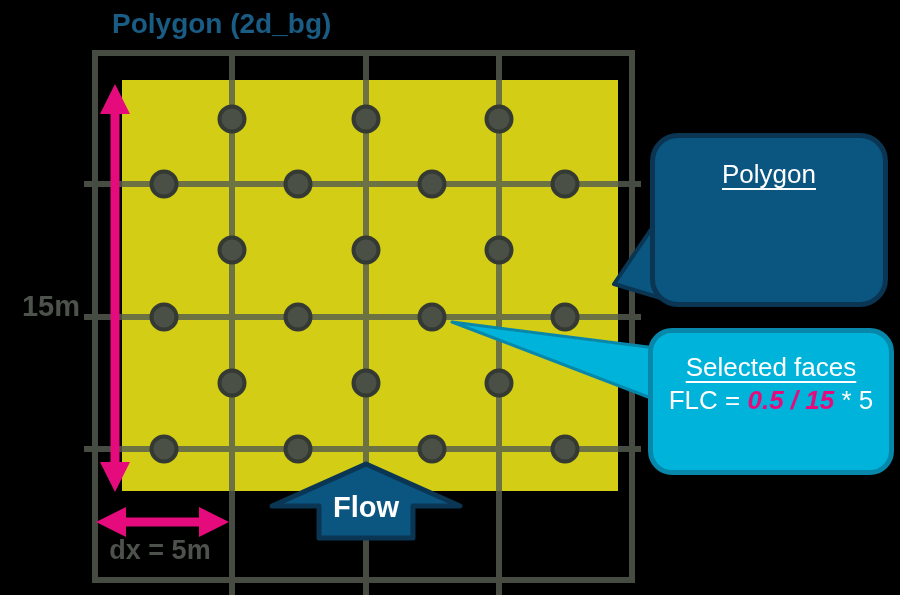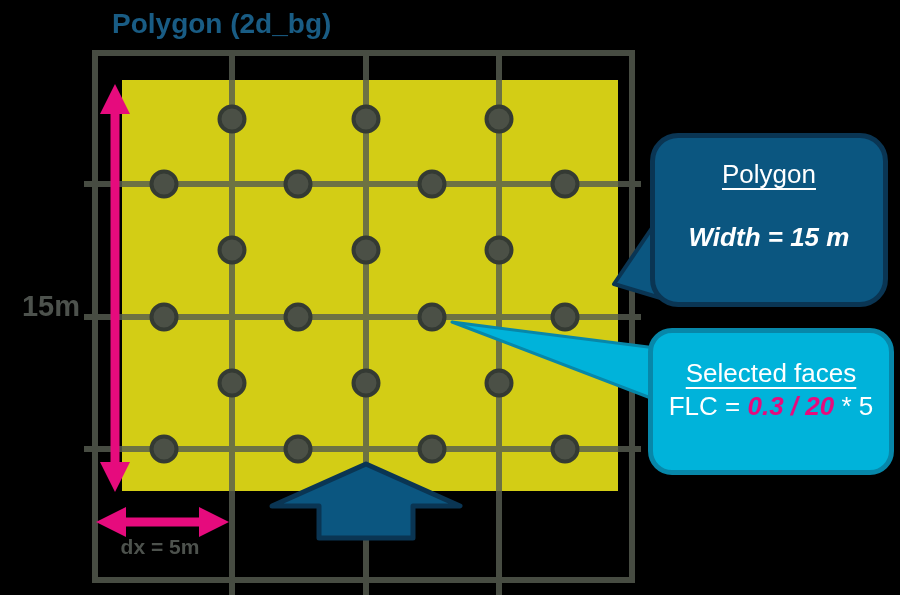--- a/index.html
+++ b/index.html
@@ -9,28 +9,28 @@
 
   .grid-line{stroke:var(--grid_line);stroke-width:6;}
   .grid-line-olive{stroke:var(--grid_line_on_polygon);stroke-width:6;}
   .dot{fill:var(--dot_fill);stroke:var(--dot_ring);stroke-width:4;}
   .pink{fill:var(--pink);}
   .pink-line{stroke:var(--pink);stroke-width:9;}
 
   .txt{position:absolute;white-space:nowrap;}
   .page-title{left:112px;top:8px;font-size:28px;font-weight:bold;color:var(--title_blue);}
   .lbl-15m{left:8px;top:290px;width:86px;text-align:center;font-size:29px;font-weight:bold;color:var(--label_gray);}
-  .lbl-dx{left:94px;top:535px;width:132px;text-align:center;font-size:21px;font-weight:bold;color:var(--label_gray);}
+  .lbl-dx{left:94px;top:535px;width:132px;text-align:center;font-size:27px;font-weight:bold;color:var(--label_gray);}
   .lbl-flow{left:316px;top:491px;width:100px;text-align:center;font-size:29px;font-weight:bold;color:#fff;}
 
   .bubble{position:absolute;box-sizing:border-box;color:#fff;text-align:center;}
   .bubble-dark{left:650px;top:133px;width:238px;height:174px;background:var(--dark_blue);
                border:5px solid var(--dark_blue_outline);border-radius:28px;padding-top:20px;}
   .bubble-cyan{left:648px;top:328px;width:246px;height:147px;background:var(--cyan);
-               border:5px solid var(--cyan_outline);border-radius:24px;padding-top:24px;}
+               border:5px solid var(--cyan_outline);border-radius:24px;padding-top:18px;}
   .bubble .bline{font-size:26px;line-height:33px;}
   .bubble .btitle{text-decoration:underline;text-underline-offset:5px;}
   .bubble-dark .gap{height:30px;}
   .bold-italic{font-weight:bold;font-style:italic;}
   .flc-pink{color:var(--pink);font-weight:bold;font-style:italic;}
 </style>
 </head>
 <body>
 
 <div id="stage">
@@ -108,25 +108,25 @@
 
     <polygon points="366,464 460,506 413,506 413,538 319,538 319,506 272,506" fill="var(--dark_blue)" stroke="var(--dark_blue_outline)" stroke-width="5" stroke-linejoin="round"></polygon>
 
     <polygon points="652,228 614,284 674,302" fill="var(--dark_blue)" stroke="var(--dark_blue_outline)" stroke-width="4" stroke-linejoin="round"></polygon>
     <polygon points="452,322 656,348 656,400" fill="var(--cyan)" stroke="var(--cyan_outline)" stroke-width="3" stroke-linejoin="round"></polygon>
   </svg>
 
   <div class="txt page-title">Polygon (2d_bg)</div>
   <div class="txt lbl-15m">15m</div>
   <div class="txt lbl-dx">dx = 5m</div>
+  <div class="txt lbl-flow">Flow</div>
 
   <div class="bubble bubble-dark">
     <div class="bline btitle">Polygon</div>
     <div class="gap"></div>
-    <div class="bline bold-italic">Width = 15 m</div>
   </div>
 
   <div class="bubble bubble-cyan">
     <div class="bline btitle">Selected faces</div>
-    <div class="bline"><span>FLC = </span><span class="flc-pink">0.3 / 20</span><span> * 5</span></div>
+    <div class="bline"><span>FLC = </span><span class="flc-pink">0.5 / 15</span><span> * 5</span></div>
   </div>
 
 </div>
 
 </body></html>

